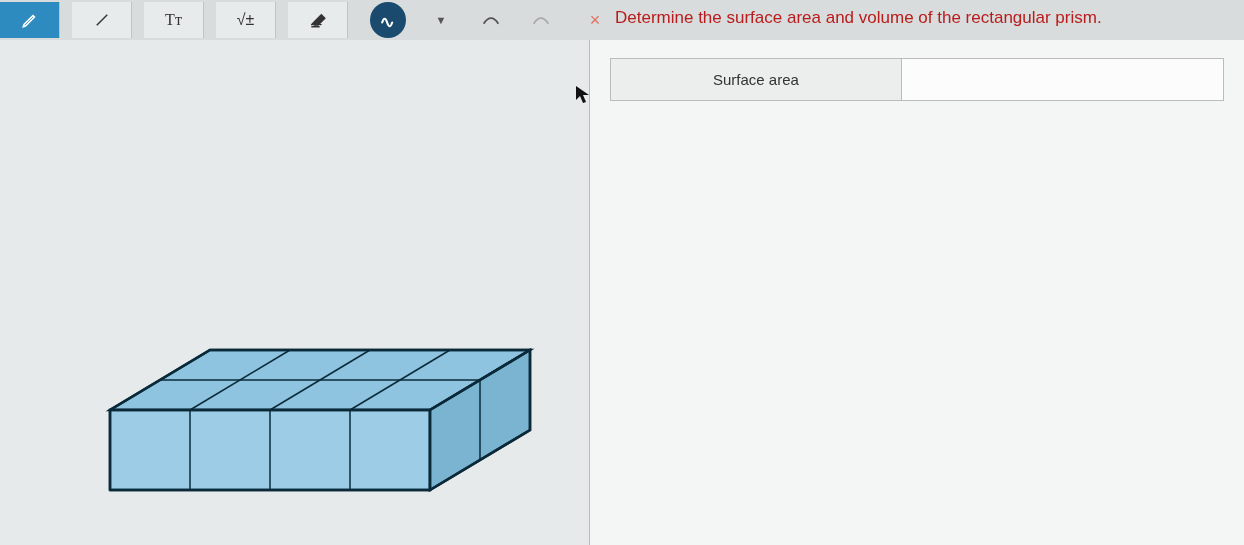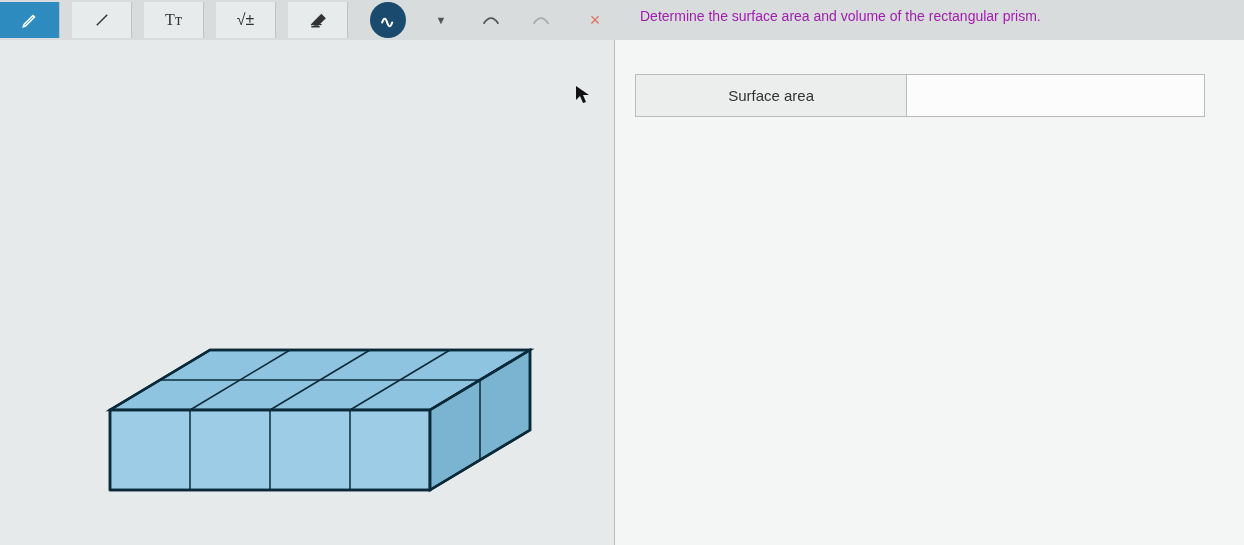--- a/index.html
+++ b/index.html
@@ -73,31 +73,31 @@
       border-right: 1px solid #bbb;
       position: relative;
     }
     .right-panel {
       flex: 1;
       background: #f4f6f6;
       padding: 0 20px;
       position: relative;
     }
     .question-text {
-      font-size: 14px;
-      color: #a21caf;
+      font-size: 17px;
+      color: #b91c1c;
       position: absolute;
       top: -32px;
       left: 25px;
       right: 17px;
     }
     .answer-table {
-      margin-top: 34px;
+      margin-top: 18px;
       border-collapse: collapse;
-      width: 570px;
+      width: 614px;
     }
     .answer-table td {
       border: 1px solid #bbb;
       padding: 12px 8px;
       font-size: 15px;
       color: #333;
     }
     .answer-table td.label-cell {
       background: #eceeee;
       text-align: center;

